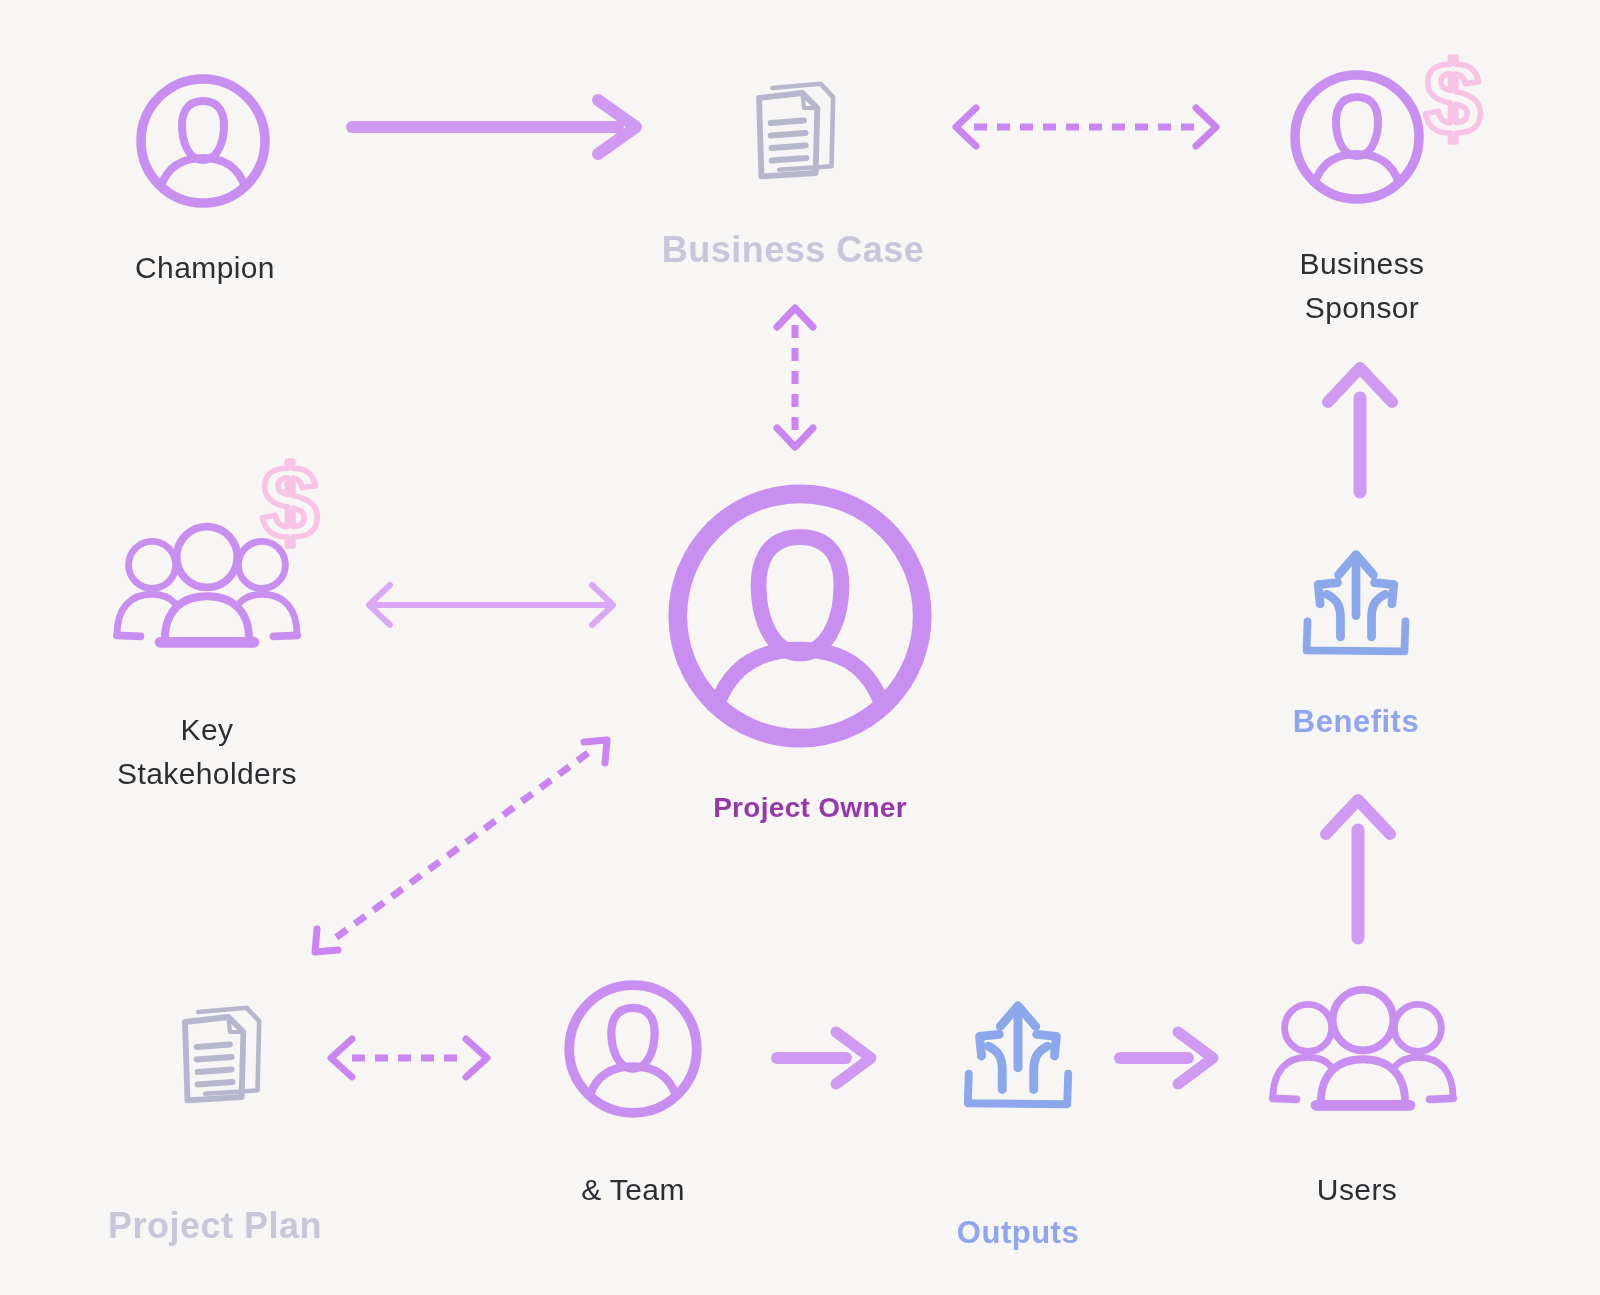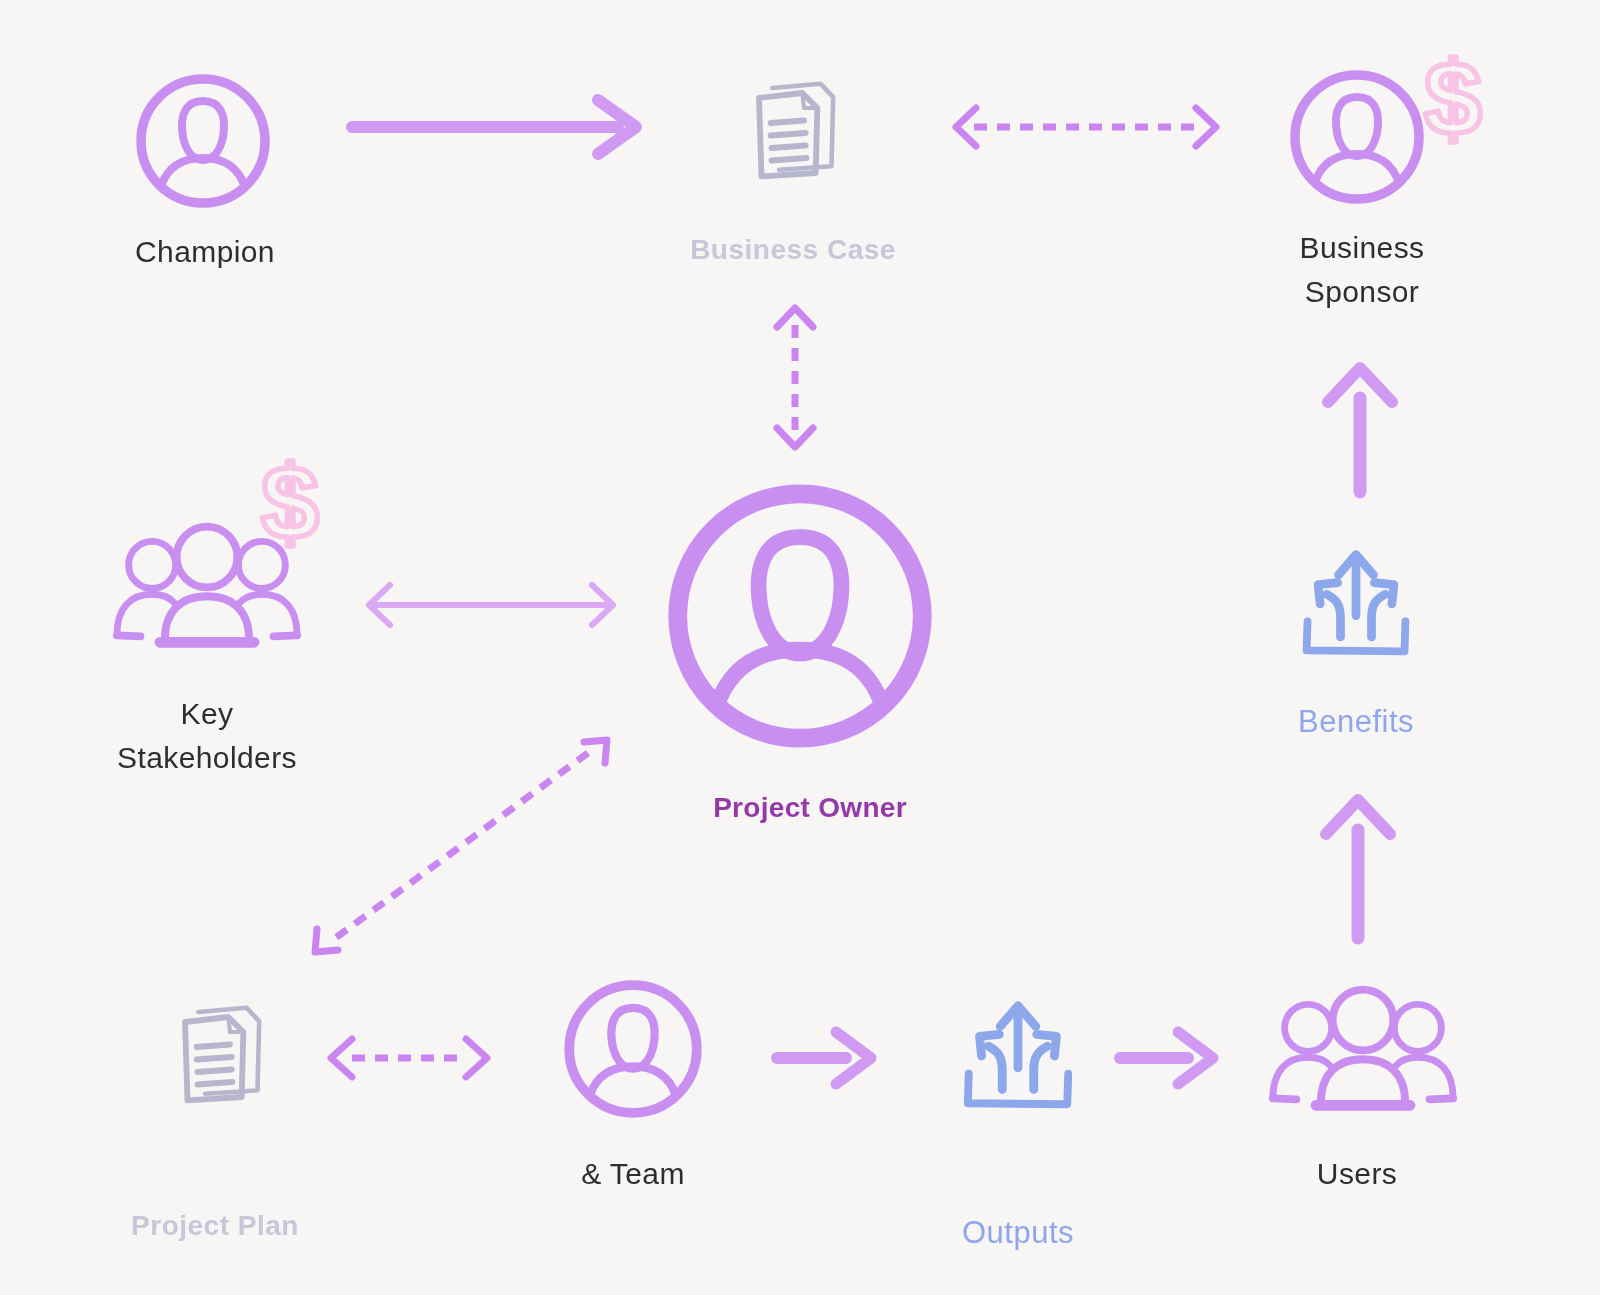--- a/index.html
+++ b/index.html
@@ -6,23 +6,23 @@
     --bg:#f7f6f5; --purple-icon:#c98ff0; --pink-dollar:#f8c4e6;
     --gray-icon:#b6b6cc; --gray-label:#c7c7d9; --blue-icon:#8ca7ea; --blue-label:#8fa6ec;
     --dark-label:#2d2d34; --owner-label:#9539a7;
     --arrow-solid:#d19af2; --arrow-thin:#daa8f4; --arrow-dashed:#ca85f0;
   }
   *{margin:0;padding:0;box-sizing:border-box;}
   html,body{width:1600px;height:1295px;}
   body{background:var(--bg);font-family:"Liberation Sans",sans-serif;position:relative;overflow:hidden;}
   .node{position:absolute;}
   .label{position:absolute;width:320px;text-align:center;}
-  .lbl-dark{color:var(--dark-label);font-size:30px;font-weight:400;letter-spacing:.4px;line-height:44px;}
-  .lbl-gray{color:var(--gray-label);font-size:28px;font-weight:700;letter-spacing:.5px;line-height:44px;}
-  .lbl-blue{color:var(--blue-label);font-size:31px;font-weight:400;letter-spacing:.5px;line-height:44px;}
+  .lbl-dark{color:var(--dark-label);font-size:30px;font-weight:400;letter-spacing:.4px;line-height:44px;margin-top:16px;}
+  .lbl-gray{color:var(--gray-label);font-size:36px;font-weight:700;letter-spacing:.5px;line-height:44px;}
+  .lbl-blue{color:var(--blue-label);font-size:31px;font-weight:700;letter-spacing:.5px;line-height:44px;}
   .lbl-owner{color:var(--owner-label);font-size:28px;font-weight:700;letter-spacing:.3px;line-height:40px;}
   .st-purple{stroke:var(--purple-icon);fill:none;stroke-linecap:round;stroke-linejoin:round;}
   .st-gray{stroke:var(--gray-icon);fill:none;stroke-linecap:round;stroke-linejoin:round;}
   .st-blue{stroke:var(--blue-icon);fill:none;stroke-linecap:round;stroke-linejoin:round;}
   .dollar-text{fill:none;stroke:var(--pink-dollar);stroke-width:5.5px;font-weight:700;font-size:104px;
     font-family:"Liberation Sans",sans-serif;stroke-linejoin:round;}
   #arrows{position:absolute;left:0;top:0;pointer-events:none;}
   .arrow-solid{stroke:var(--arrow-solid);fill:none;stroke-linecap:round;stroke-linejoin:round;}
   .arrow-thin{stroke:var(--arrow-thin);fill:none;stroke-linecap:round;stroke-linejoin:round;}
   .arrow-dashed{stroke:var(--arrow-dashed);fill:none;stroke-linecap:round;stroke-linejoin:round;}

